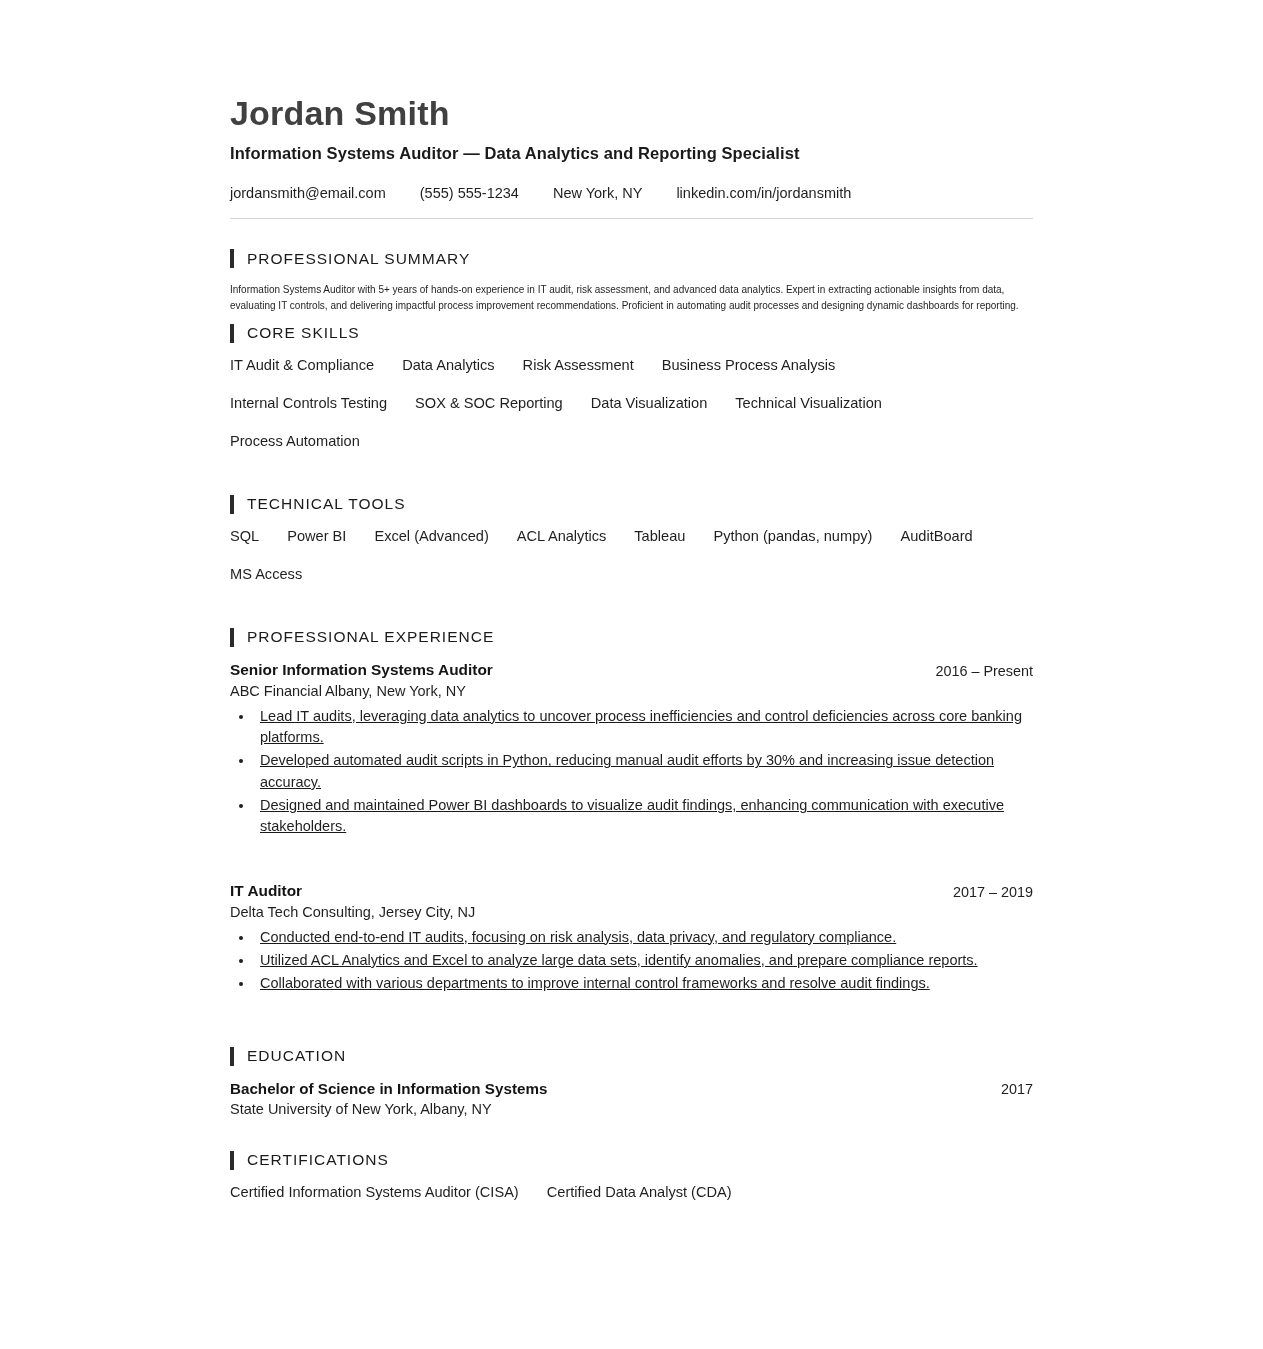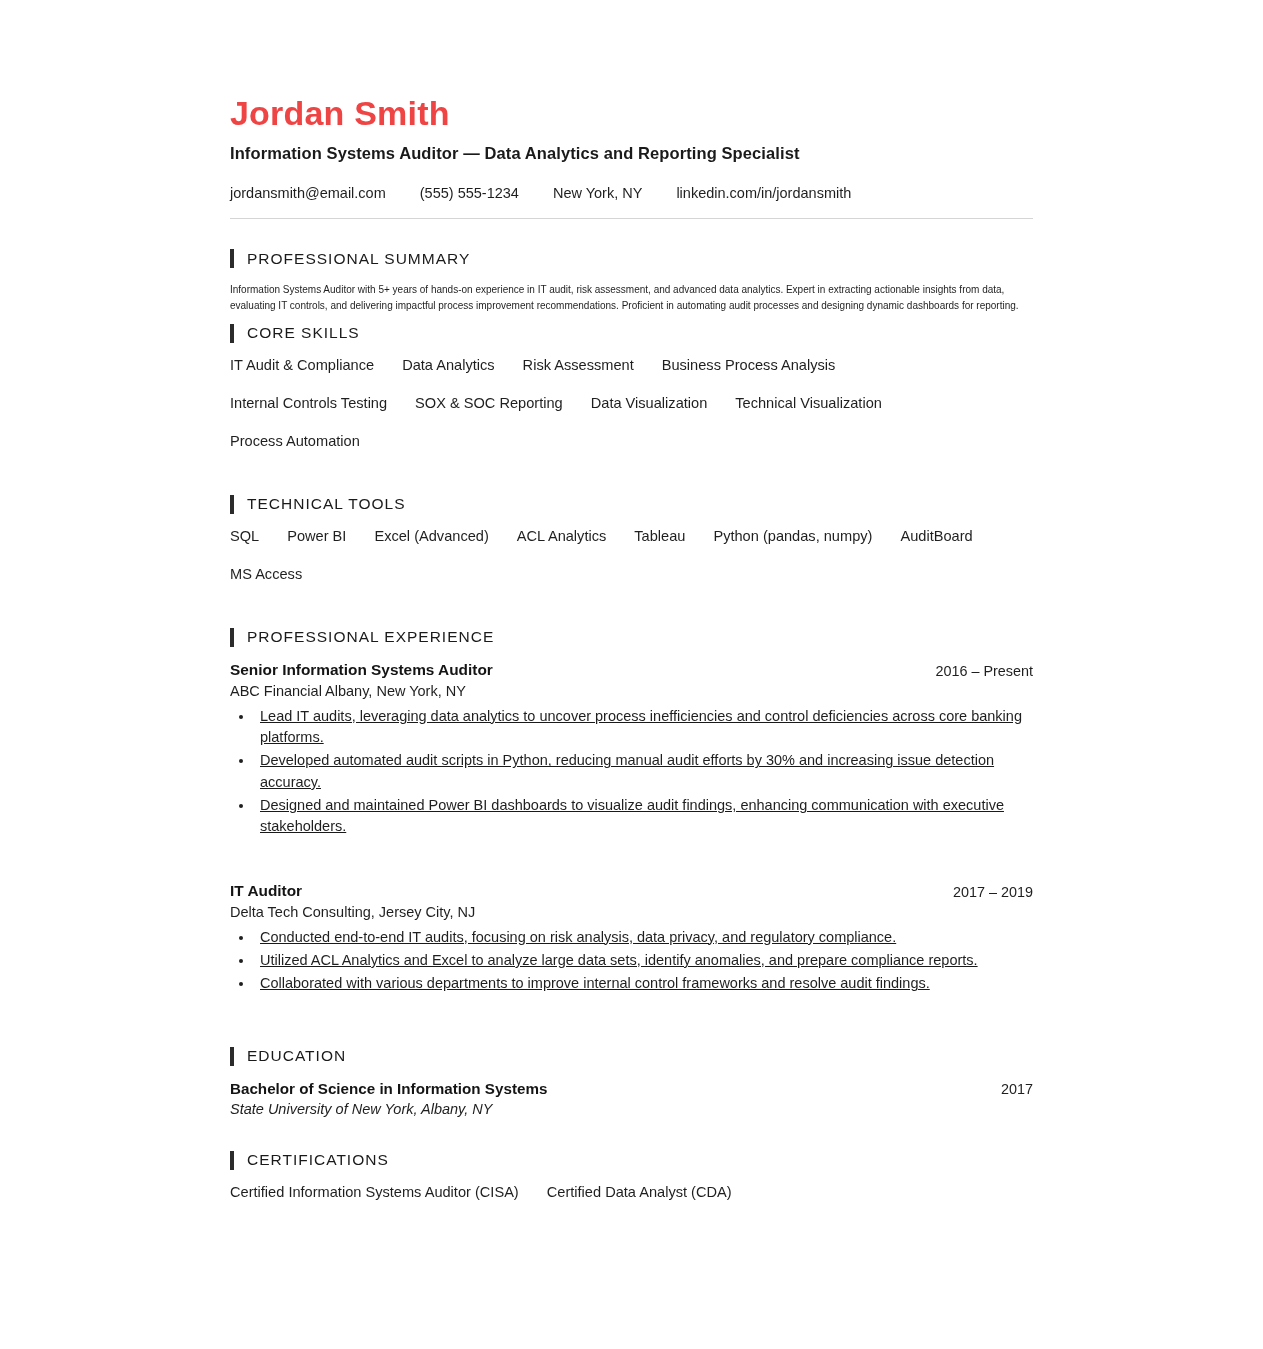--- a/index.html
+++ b/index.html
@@ -22,21 +22,21 @@
   }
   .resume {
     width: 803px;
   }
 
   
   .name {
     font-size: 34px;
     font-weight: bold;
     letter-spacing: 0.2px;
-    color: #ef4444;
+    color: #404040;
     margin: 0 0 12px 0;
     line-height: 1.1;
   }
   .headline {
     font-size: 16.5px;
     font-weight: bold;
     color: #1a1a1a;
     margin: 0 0 22px 0;
     letter-spacing: 0.1px;
   }
@@ -158,21 +158,20 @@
   }
   .edu-year {
     font-size: 14.4px;
     color: #1f1f1f;
     white-space: nowrap;
   }
   .edu-school {
     font-size: 14.5px;
     color: #1f1f1f;
     margin-top: 4px;
-    font-style: italic;
   }
 
   .spacer-lg { height: 30px; }
   .spacer-md { height: 22px; }
 </style>
 </head>
 <body>
 
 <div class="page">
   <div class="resume">

